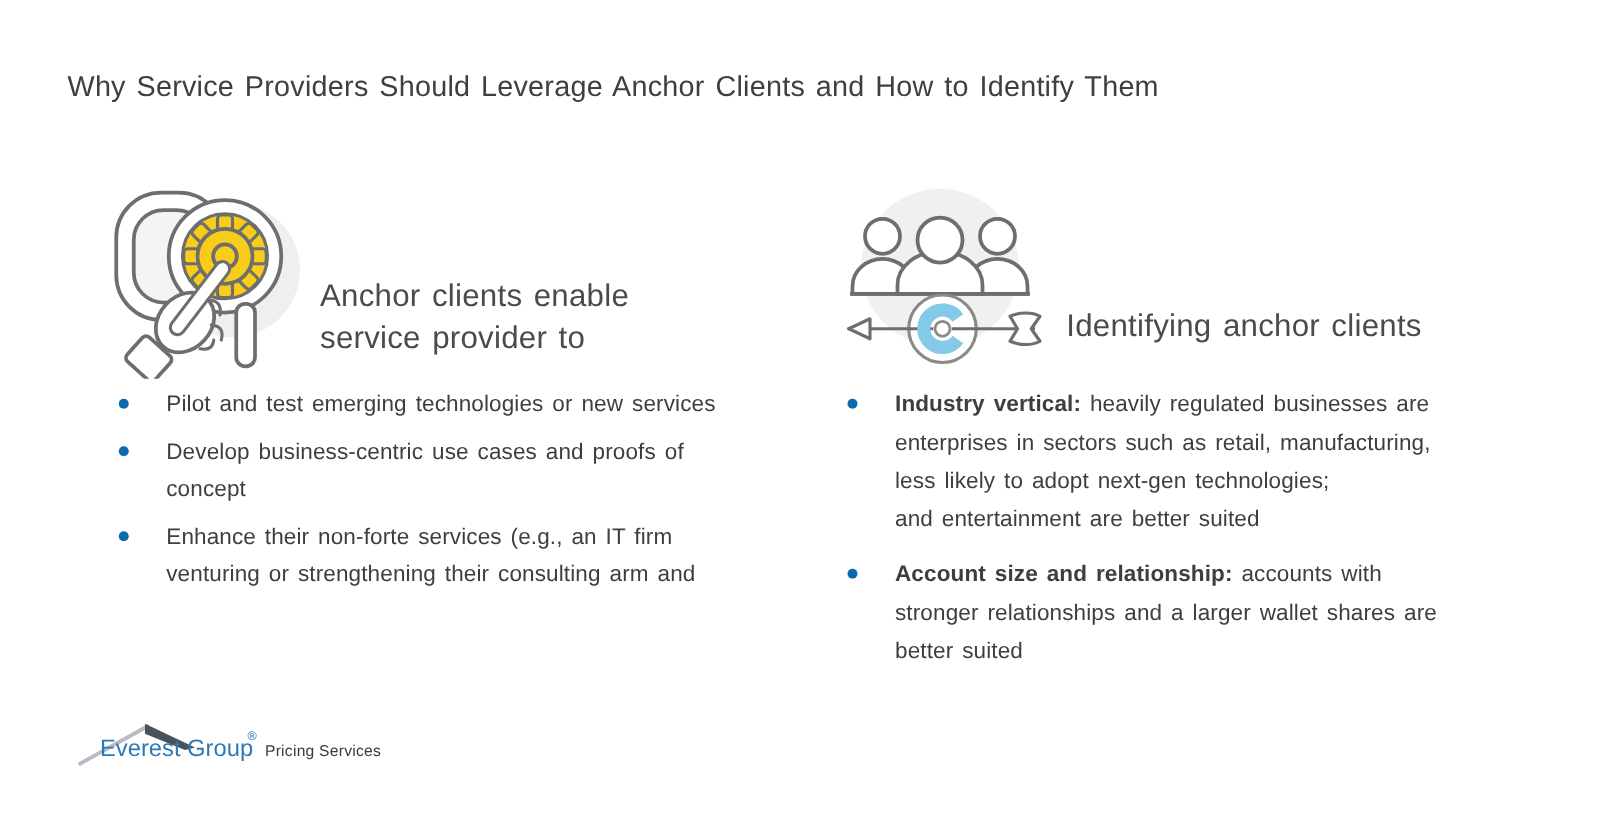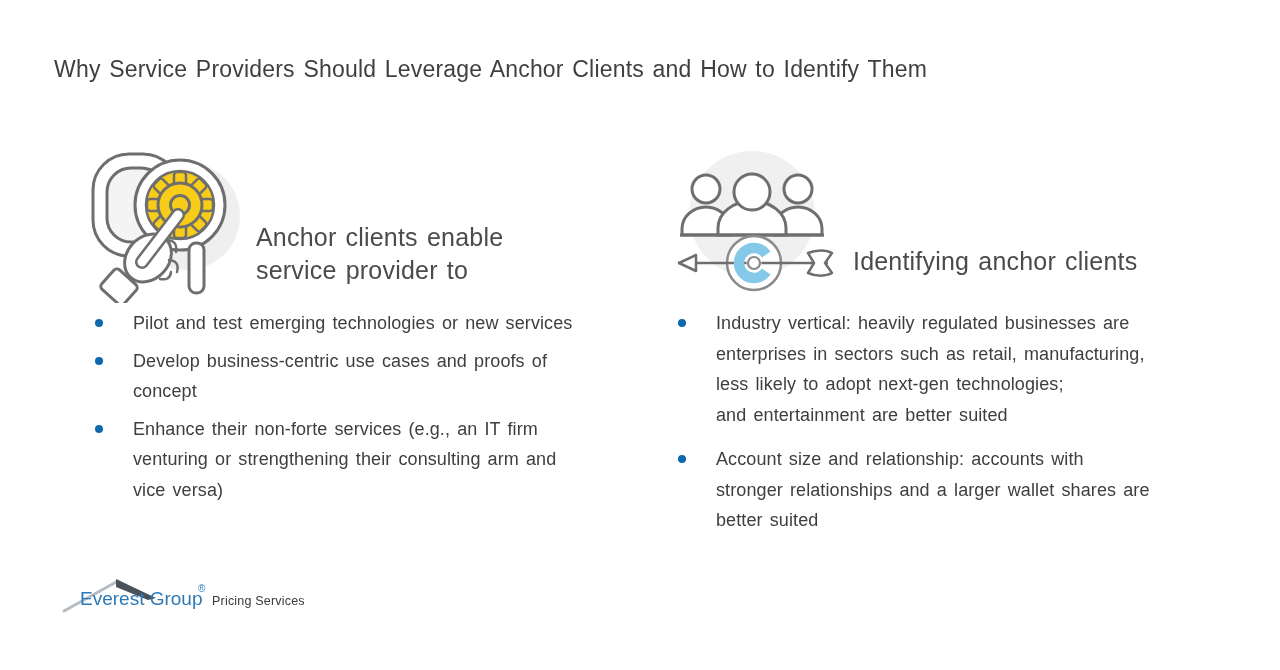--- a/index.html
+++ b/index.html
@@ -18,21 +18,21 @@
   .heading-left{position:absolute;left:256px;top:221px;}
   .heading-right{position:absolute;left:834px;top:245px;white-space:nowrap;margin-left:19px;}
   ul.blist{list-style:none;margin:0;padding:0;position:absolute;}
   .blist li{display:flex;margin-bottom:7px;gap:15px;}
   .blist .dot{width:8px;height:8px;border-radius:50%;background:#0b6aab;margin:11px 15px 0 0;flex:none;}
   .blist .txt{font-size:18px;line-height:30.5px;color:#3e3e3e;word-spacing:2px;letter-spacing:0.1px;}
   .ln{display:block;}
   .list-left{left:95px;top:308px;width:530px;}
   .list-right{left:678px;top:308px;width:525px;}
   .list-right li{margin-bottom:14px;}
-  .txt b{font-weight:normal;}
+  .txt b{font-weight:bold;}
   .logo-wrap{position:absolute;left:52px;top:574px;width:300px;height:44px;}
   svg text{font-family:"Liberation Sans", sans-serif;}
 </style>
 </head>
 <body>
 
 <div class="title">Why Service Providers Should Leverage Anchor Clients and How to Identify Them</div>
 
 <div class="icon-wrap icon-left">
   <svg width="160" height="165" viewBox="0 0 160 165">
@@ -79,21 +79,20 @@
     <span class="txt">
       <span class="ln">Develop business-centric use cases and proofs of</span>
       <span class="ln">concept</span>
     </span>
   </li>
   <li>
     <span class="dot"></span>
     <span class="txt">
       <span class="ln">Enhance their non-forte services (e.g., an IT firm</span>
       <span class="ln">venturing or strengthening their consulting arm and</span>
-      <span class="ln">vice versa)</span>
     </span>
   </li>
 </ul>
 
 <div class="icon-wrap icon-right">
   <svg width="160" height="158" viewBox="0 0 160 158">
     <circle cx="76" cy="72" r="63" fill="#f0f0f0"></circle>
 
     <path d="M6,93 v-6 a24,22 0 0 1 48,0 v6 z" fill="#ffffff" stroke="#6e6e6e" stroke-width="3"></path>
     <circle cx="30" cy="47" r="14" fill="#ffffff" stroke="#6e6e6e" stroke-width="3"></circle>

